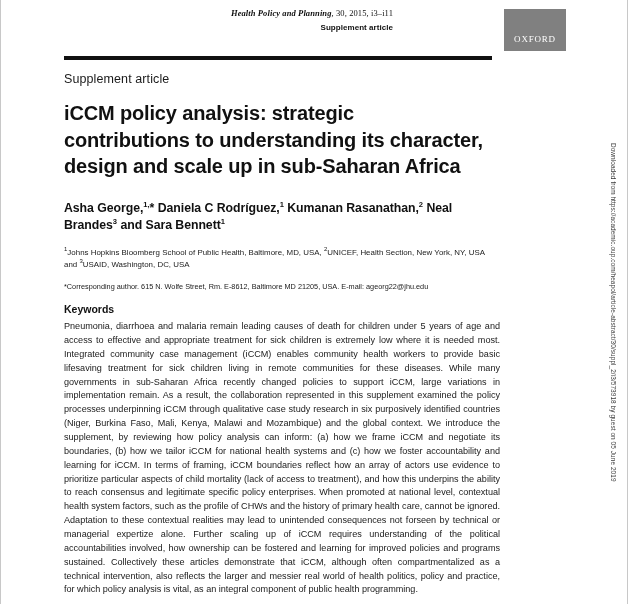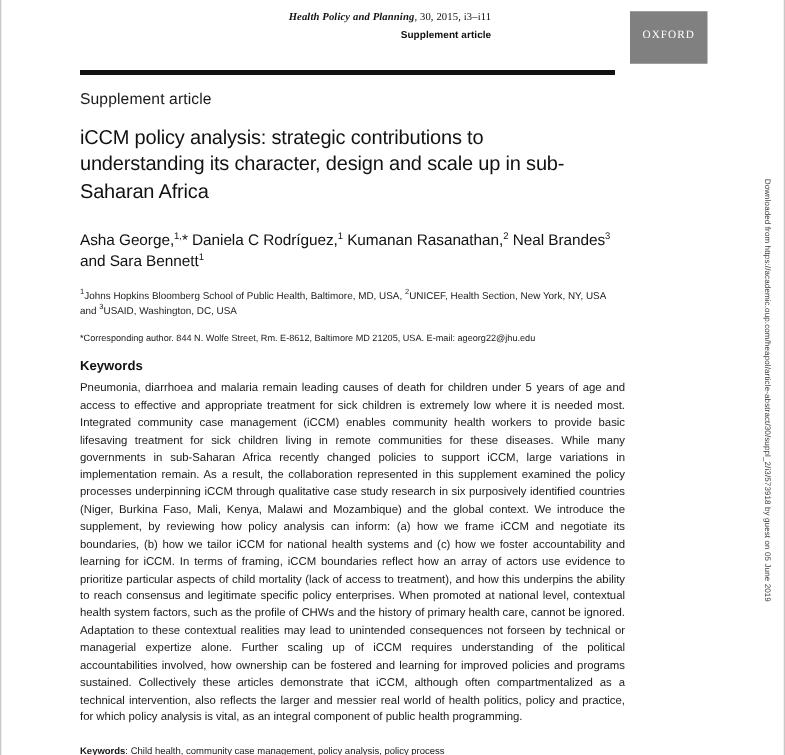--- a/index.html
+++ b/index.html
@@ -64,21 +64,21 @@
     left: 503px;
     top: 9px;
     width: 62px;
     height: 42px;
     background: #808080;
   }
   .oxford-logo-text {
     position: absolute;
     left: 0;
     right: 0;
-    bottom: 19px;
+    bottom: 7px;
     text-align: center;
     color: #ffffff;
     font-family: "Liberation Serif", serif;
     font-size: 9px;
     letter-spacing: 0.8px;
     font-weight: normal;
   }
 
   .rule {
     position: absolute;
@@ -98,32 +98,32 @@
   }
 
   .kicker {
     font-size: 12.5px;
     color: #1a1a1a;
     letter-spacing: 0.1px;
     margin-bottom: 14px;
   }
 
   .title {
-    font-size: 16px;
-    font-weight: normal;
+    font-size: 20px;
+    font-weight: bold;
     line-height: 1.33;
     letter-spacing: -0.15px;
     color: #111;
     margin: 0 0 20px 0;
     max-width: 420px;
   }
 
   .authors {
     font-size: 12.3px;
-    font-weight: normal;
+    font-weight: bold;
     line-height: 1.42;
     color: #111;
     margin-bottom: 12px;
     letter-spacing: -0.05px;
   }
   .authors sup {
     font-size: 7.6px;
     vertical-align: super;
     line-height: 0;
   }
@@ -216,21 +216,21 @@
   <div class="content">
 
     <div class="kicker">Supplement article</div>
 
     <h1 class="title">iCCM policy analysis: strategic contributions to understanding its character, design and scale up in sub-Saharan Africa</h1>
 
     <div class="authors">Asha George,<sup>1,</sup>* Daniela C Rodríguez,<sup>1</sup> Kumanan Rasanathan,<sup>2</sup> Neal Brandes<sup>3</sup> and  Sara Bennett<sup>1</sup></div>
 
     <div class="affiliations"><sup>1</sup>Johns Hopkins Bloomberg School of Public Health, Baltimore, MD, USA, <sup>2</sup>UNICEF, Health Section, New York, NY, USA and <sup>3</sup>USAID, Washington, DC, USA</div>
 
-    <div class="corresponding">*Corresponding author. 844 N. Wolfe Street, Rm. E-8612, Baltimore MD 21205, USA. E-mail: ageorg22@jhu.edu</div>
+    <div class="corresponding">*Corresponding author. 615 N. Wolfe Street, Rm. E-8612, Baltimore MD 21205, USA. E-mail: ageorg22@jhu.edu</div>
 
     <div class="abstract-head">Keywords</div>
 
     <div class="abstract-body">
       <p>Pneumonia, diarrhoea and malaria remain leading causes of death for children under 5 years of age and access to effective and appropriate treatment for sick children is extremely low where it is needed most. Integrated community case management (iCCM) enables community health workers to provide basic lifesaving treatment for sick children living in remote communities for these diseases. While many governments in sub-Saharan Africa recently changed policies to support iCCM, large variations in implementation remain. As a result, the collaboration represented in this supplement examined the policy processes underpinning iCCM through qualitative case study research in six purposively identified countries (Niger, Burkina Faso, Mali, Kenya, Malawi and Mozambique) and the global context. We introduce the supplement, by reviewing how policy analysis can inform: (a) how we frame iCCM and negotiate its boundaries, (b) how we tailor iCCM for national health systems and (c) how we foster accountability and learning for iCCM. In terms of framing, iCCM boundaries reflect how an array of actors use evidence to prioritize particular aspects of child mortality (lack of access to treatment), and how this underpins the ability to reach consensus and legitimate specific policy enterprises. When promoted at national level, contextual health system factors, such as the profile of CHWs and the history of primary health care, cannot be ignored. Adaptation to these contextual realities may lead to unintended consequences not forseen by technical or managerial expertize alone. Further scaling up of iCCM requires understanding of the political accountabilities involved, how ownership can be fostered and learning for improved policies and programs sustained. Collectively these articles demonstrate that iCCM, although often compartmentalized as a technical intervention, also reflects the larger and messier real world of health politics, policy and practice, for which policy analysis is vital, as an integral component of public health programming.</p>
     </div>
 
     <div class="keywords">
       <span class="kw-label">Keywords</span><span>: Child health, community case management, policy analysis, policy process</span>
     </div>

